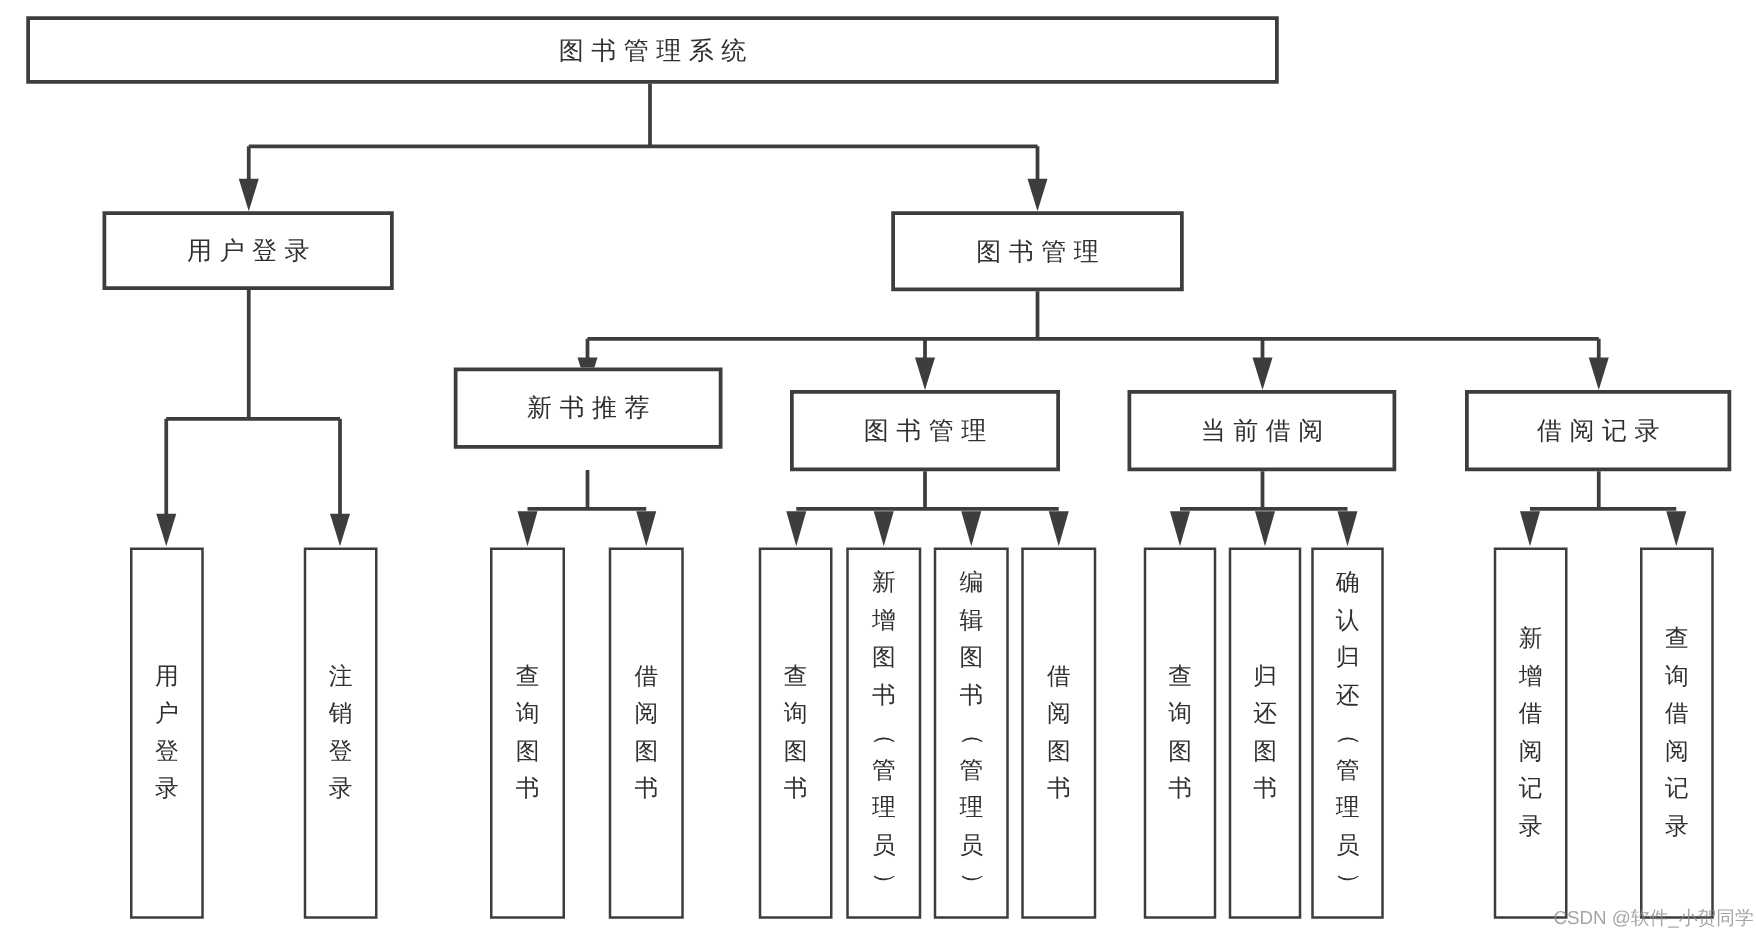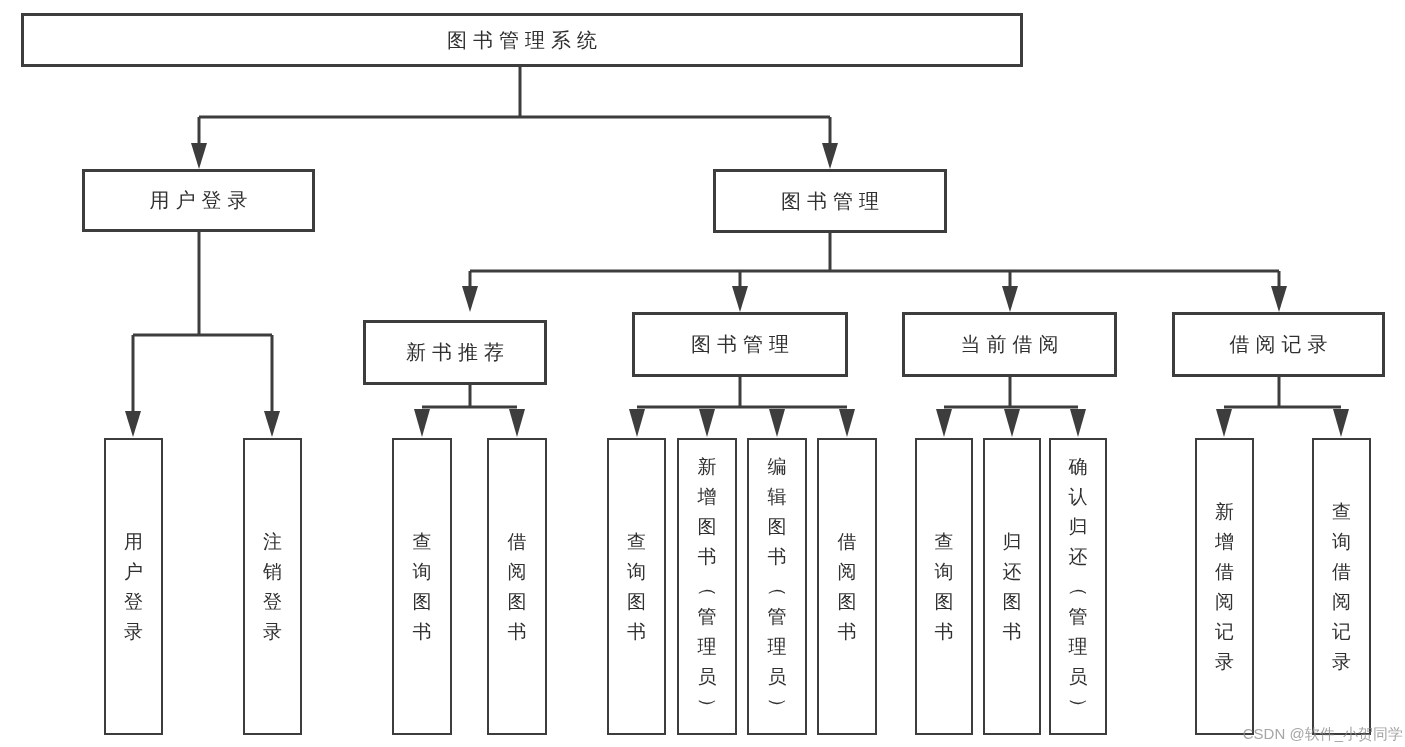--- a/index.html
+++ b/index.html
@@ -22,21 +22,21 @@
   .vchar{display:block;height:20px;text-align:center;}
   .vchar.rot{transform:rotate(90deg);}
   .watermark{
     position:absolute;right:2px;bottom:3px;z-index:5;
     font-size:15px;color:var(--wm,#8c8c8c);opacity:.78;white-space:nowrap;
   }
   
   #n-root{left:21px;top:13px;width:1002px;height:54px;}
   #n-user-login{left:82px;top:169px;width:233px;height:63px;text-align:right;}
   #n-book-mgmt{left:713px;top:169px;width:234px;height:64px;}
-  #n-new-book{left:363px;top:320px;width:184px;height:65px;}
+  #n-new-book{left:363px;top:294px;width:215px;height:65px;}
   #n-book-borrow{left:632px;top:312px;width:216px;height:65px;}
   #n-current-borrow{left:902px;top:312px;width:215px;height:65px;}
   #n-borrow-record{left:1172px;top:312px;width:213px;height:65px;}
   #l-ul-login{left:104px;top:438px;width:59px;height:297px;}
   #l-ul-logout{left:243px;top:438px;width:59px;height:297px;}
   #l-nb-query{left:392px;top:438px;width:60px;height:297px;}
   #l-nb-borrow{left:487px;top:438px;width:60px;height:297px;}
   #l-bb-query{left:607px;top:438px;width:59px;height:297px;}
   #l-bb-add{left:677px;top:438px;width:60px;height:297px;}
   #l-bb-edit{left:747px;top:438px;width:60px;height:297px;}

